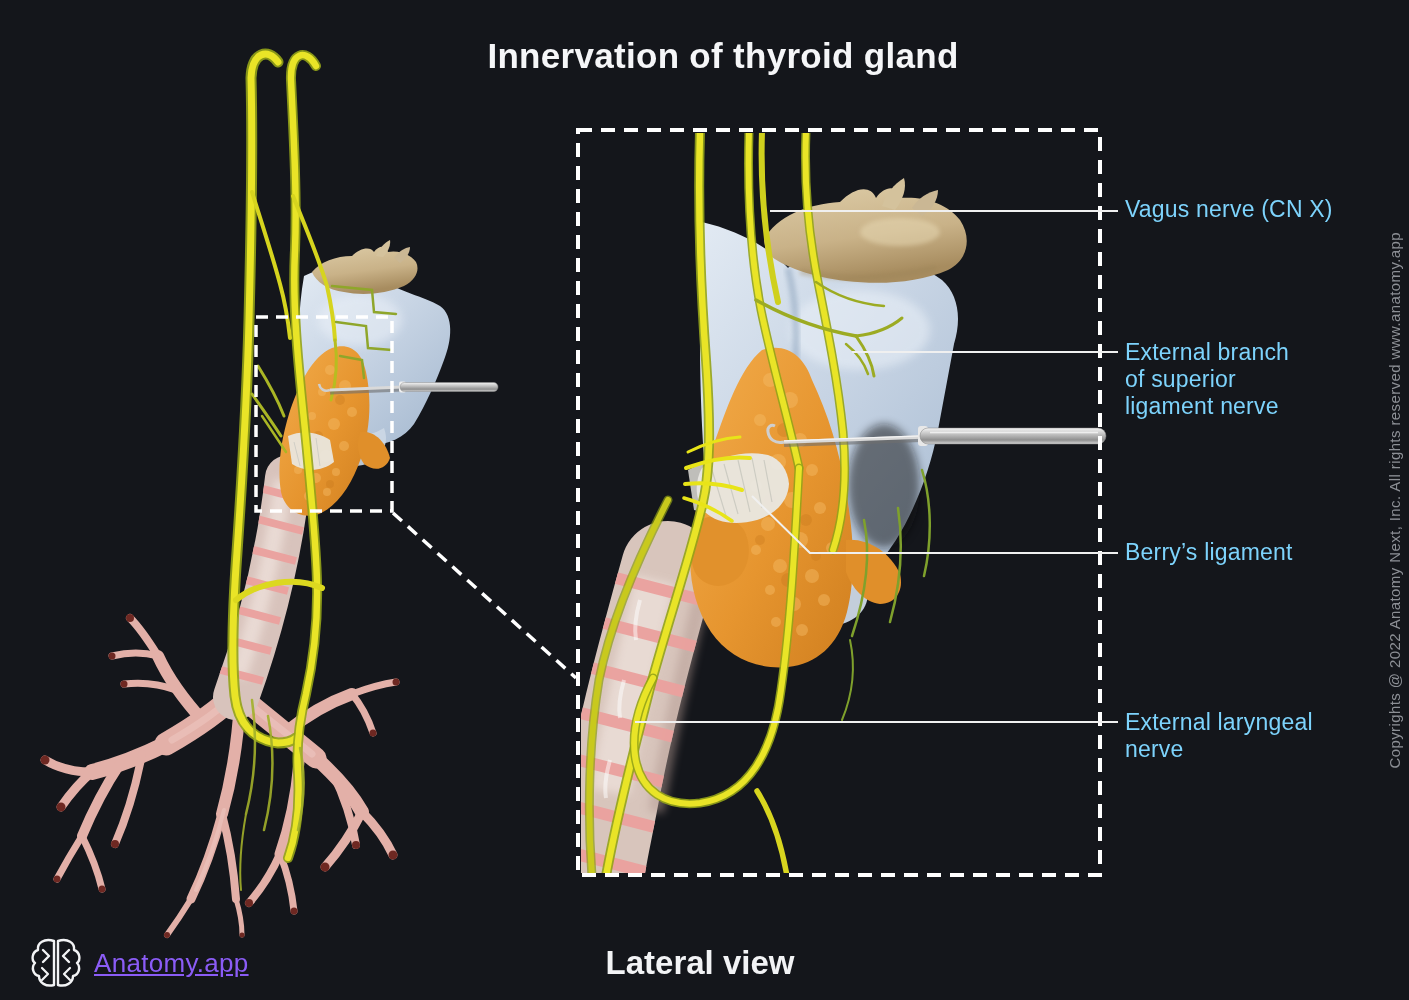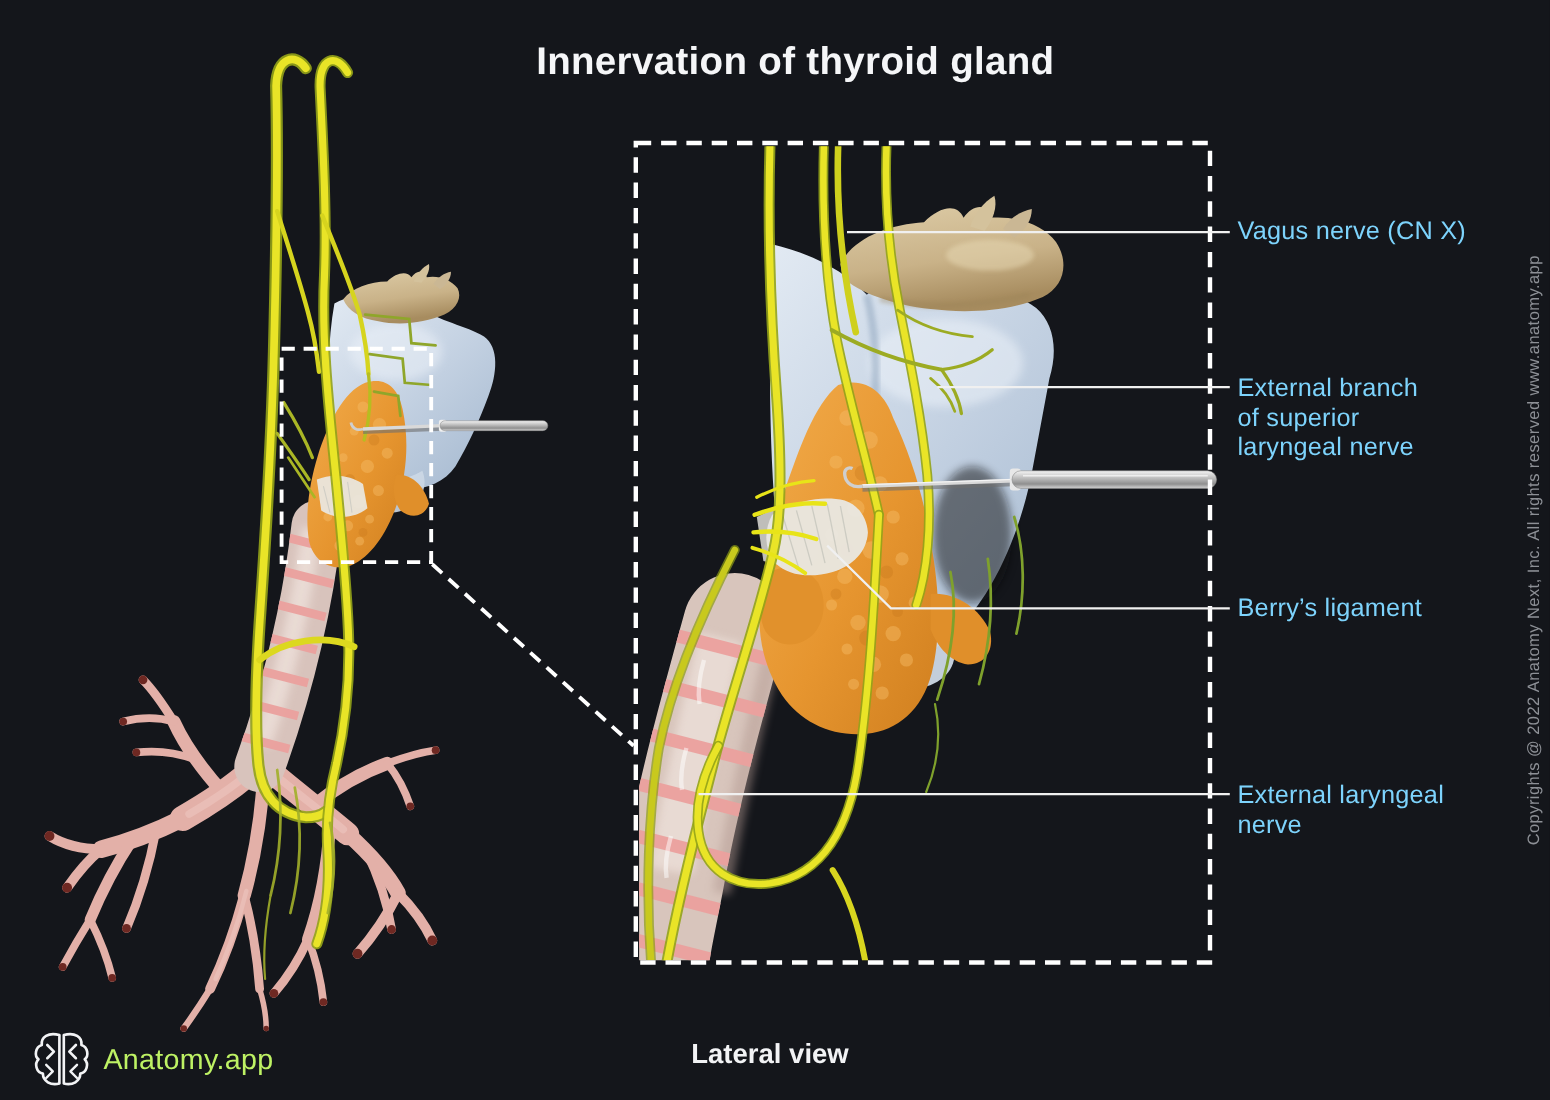--- a/index.html
+++ b/index.html
@@ -8,23 +8,23 @@
   #illustration{position:absolute;left:0;top:0;}
   .title{position:absolute;left:723px;top:36px;transform:translateX(-50%);
          color:#f5f6f8;font-size:35px;font-weight:700;letter-spacing:.3px;white-space:nowrap;}
   .anno{position:absolute;color:#7dd3fc;font-size:23px;line-height:27px;font-weight:400;
         letter-spacing:.2px;white-space:pre-line;}
   .anno-vagus{left:1125px;top:196px;}
   .anno-external{left:1125px;top:339px;}
   .anno-berry{left:1125px;top:539px;}
   .anno-recurrent{left:1125px;top:709px;}
   .view-label{position:absolute;left:700px;top:944px;transform:translateX(-50%);
-        color:#f2f3f5;font-size:25px;font-weight:600;white-space:nowrap;}
+        color:#f2f3f5;font-size:33px;font-weight:600;white-space:nowrap;}
   .brand{position:absolute;left:30px;top:936px;display:flex;align-items:center;gap:12px;}
-  .brand-name{color:#bef264;font-size:26px;font-weight:400;letter-spacing:.3px;}
+  .brand-name{color:#8b5cf6;font-size:26px;font-weight:400;letter-spacing:.3px;text-decoration:underline;}
   .copyright-rail{position:absolute;right:2px;top:0;height:1000px;width:26px;
         display:flex;align-items:center;justify-content:center;}
   .copyright-text{writing-mode:vertical-rl;transform:rotate(180deg);
         color:#8d9096;font-size:15px;letter-spacing:.4px;white-space:nowrap;}
 </style>
 </head>
 <body>
 
 <div id="stage">
 
@@ -366,21 +366,21 @@
       <path d="M 752,496 L 810,553 L 1118,553"></path>
       <path d="M 635,722 L 1118,722"></path>
     </g>
   </svg>
 
   <div class="title">Innervation of thyroid gland</div>
 
   <div class="anno anno-vagus">Vagus nerve (CN X)</div>
   <div class="anno anno-external">External branch
 of superior
-laryngeal nerve</div>
+ligament nerve</div>
   <div class="anno anno-berry">Berry’s ligament</div>
   <div class="anno anno-recurrent">External laryngeal
 nerve</div>
 
   <div class="view-label">Lateral view</div>
 
   <div class="brand">
     <svg width="52" height="54" viewBox="0 0 52 54" fill="none" stroke="#f2f3f5" stroke-width="2.4" stroke-linejoin="round" stroke-linecap="round">
       <path d="M 24,5 C 14,2 7,7 8,14 C 2,16 1,24 5,27 C 1,31 3,39 9,40 C 9,47 16,51 24,49 L 24,5 Z"></path>
       <path d="M 28,5 C 38,2 45,7 44,14 C 50,16 51,24 47,27 C 51,31 49,39 43,40 C 43,47 36,51 28,49 L 28,5 Z"></path>

